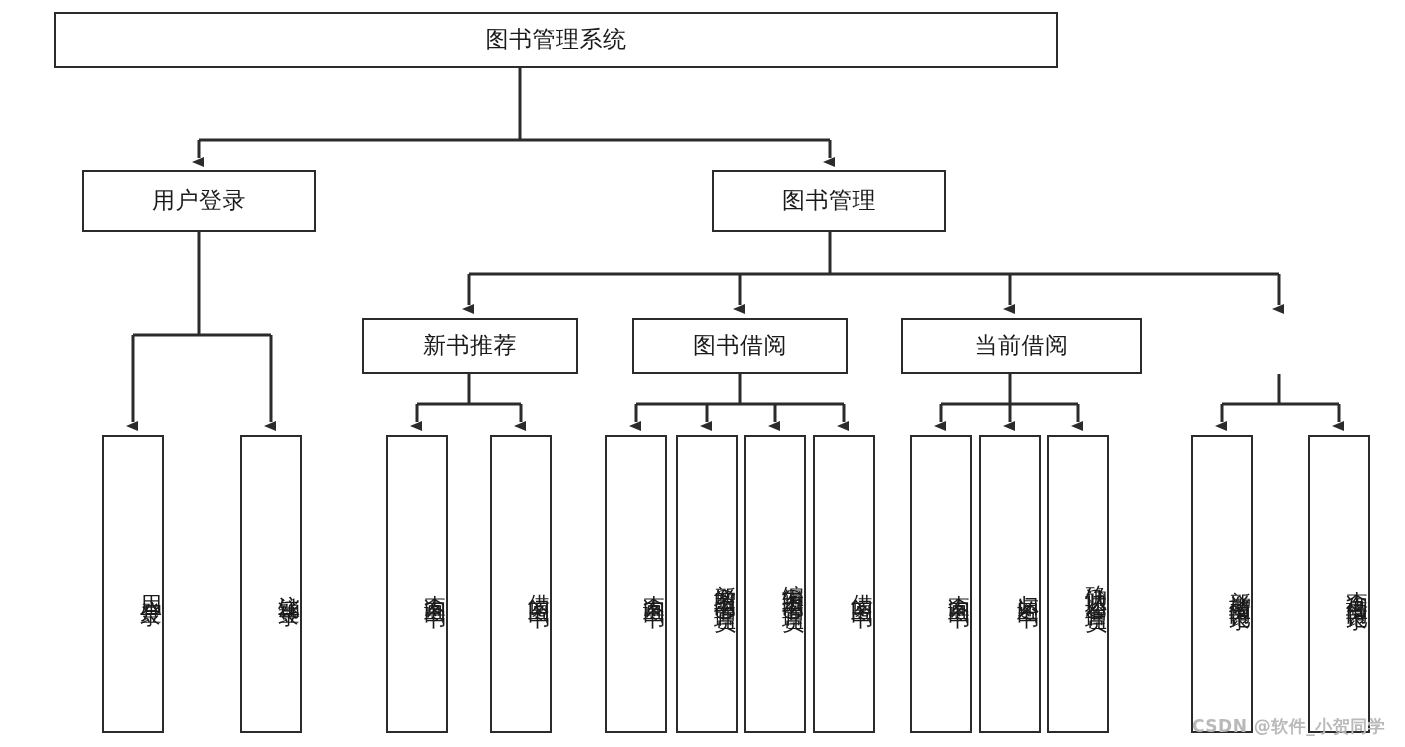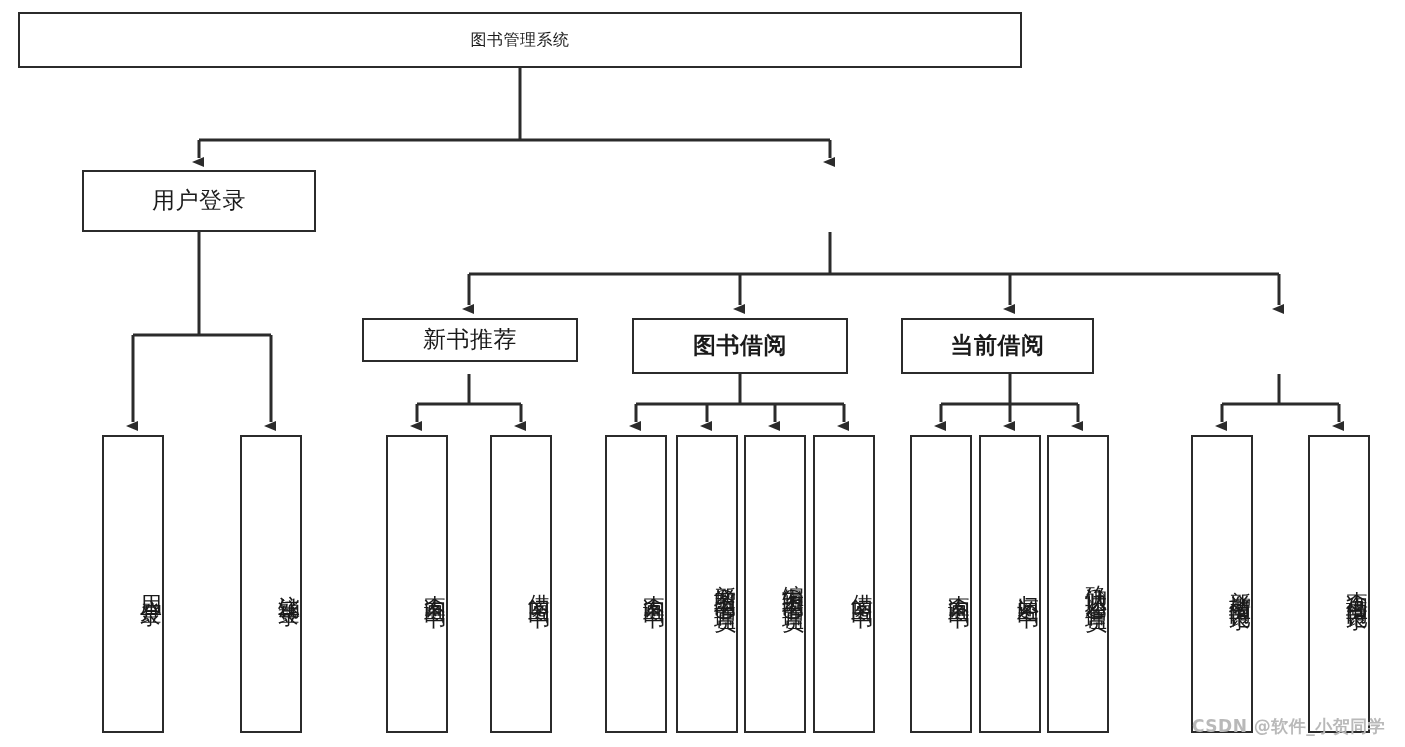--- a/index.html
+++ b/index.html
@@ -35,21 +35,22 @@
     justify-content: center;
     color: #1a1a1a;
   }
   .node-h {
     font-size: 23px;
     letter-spacing: 0.5px;
     line-height: 1.1;
     white-space: nowrap;
   }
   .node.root {
-    font-size: 16px;
+    font-size: 23px;
+    margin-left: 36px;
   }
   .node-v {
     font-size: 22px;
     writing-mode: vertical-rl;
     text-orientation: upright;
     align-items: flex-start;
     justify-content: center;
     padding-top: 2px;
     letter-spacing: 4px;
     line-height: 1.0;
@@ -123,28 +124,31 @@
     </g>
   </svg>
 
   <div class="node node-h root" style="left:18px; top:12px; width:1004px; height:56px;">
     <span>图书管理系统</span>
   </div>
 
   <div class="node node-h" style="left:82px; top:170px; width:234px; height:62px;">
     <span>用户登录</span>
   </div>
+  <div class="node node-h" style="left:712px; top:170px; width:234px; height:62px;">
+    <span>图书管理</span>
+  </div>
 
-  <div class="node node-h" style="left:362px; top:318px; width:216px; height:44px;">
+  <div class="node node-h" style="left:362px; top:318px; width:216px; height:56px;">
     <span>新书推荐</span>
   </div>
-  <div class="node node-h" style="left:632px; top:318px; width:216px; height:56px;font-weight:bold;">
+  <div class="node node-h" style="left:632px; top:318px; width:216px; height:56px;">
     <span>图书借阅</span>
   </div>
-  <div class="node node-h" style="left:901px; top:318px; width:193px; height:56px;font-weight:bold;">
+  <div class="node node-h" style="left:901px; top:318px; width:241px; height:56px;">
     <span>当前借阅</span>
   </div>
 
   <div class="node node-v" style="left:102px; top:435px; width:62px; height:298px;">
     <span class="vtext">用户登录</span>
   </div>
   <div class="node node-v" style="left:240px; top:435px; width:62px; height:298px;">
     <span class="vtext">注销登录</span>
   </div>
 

